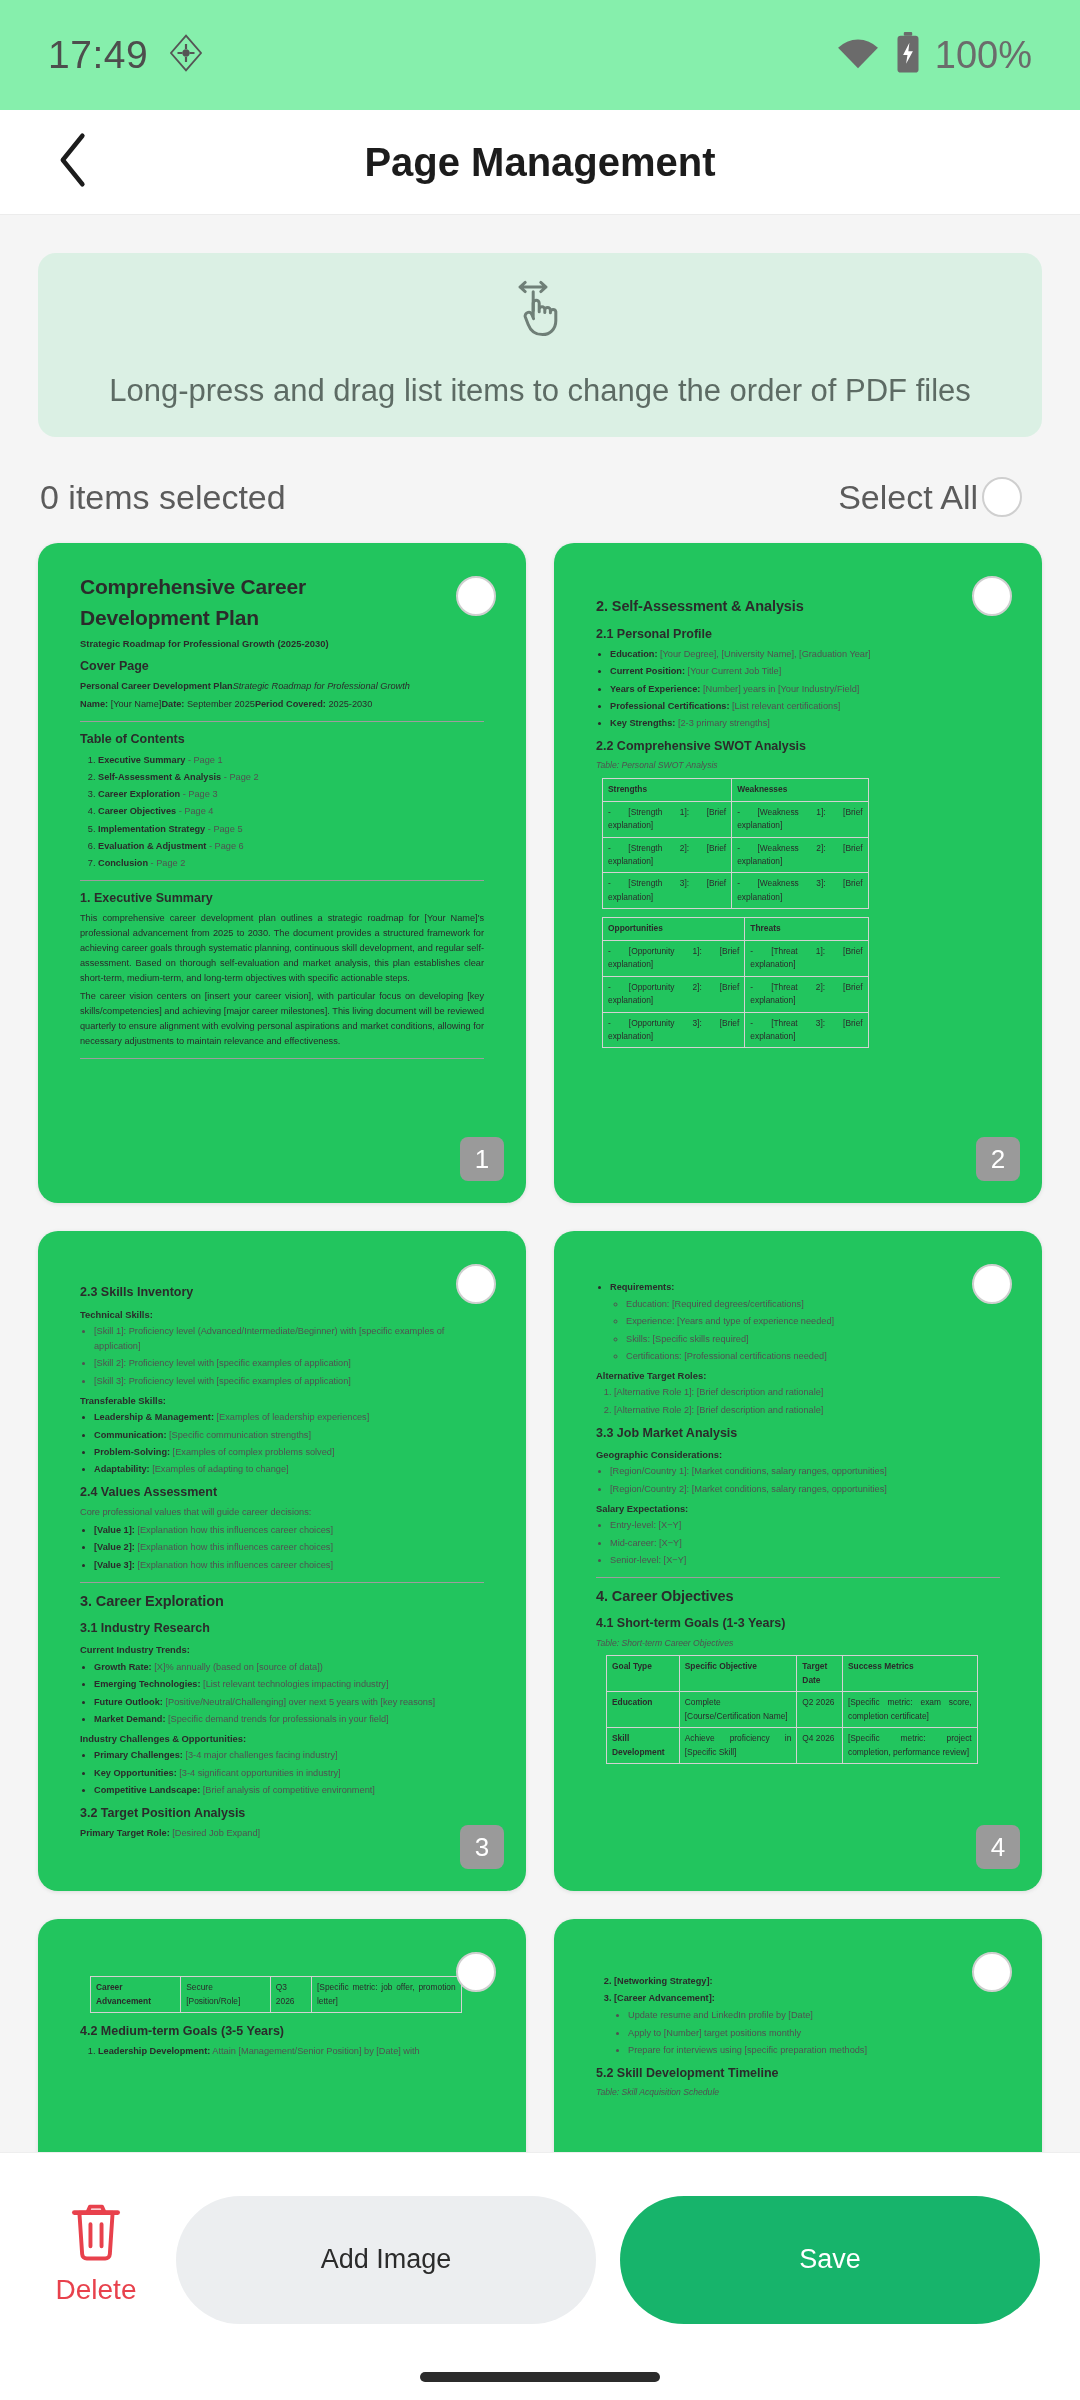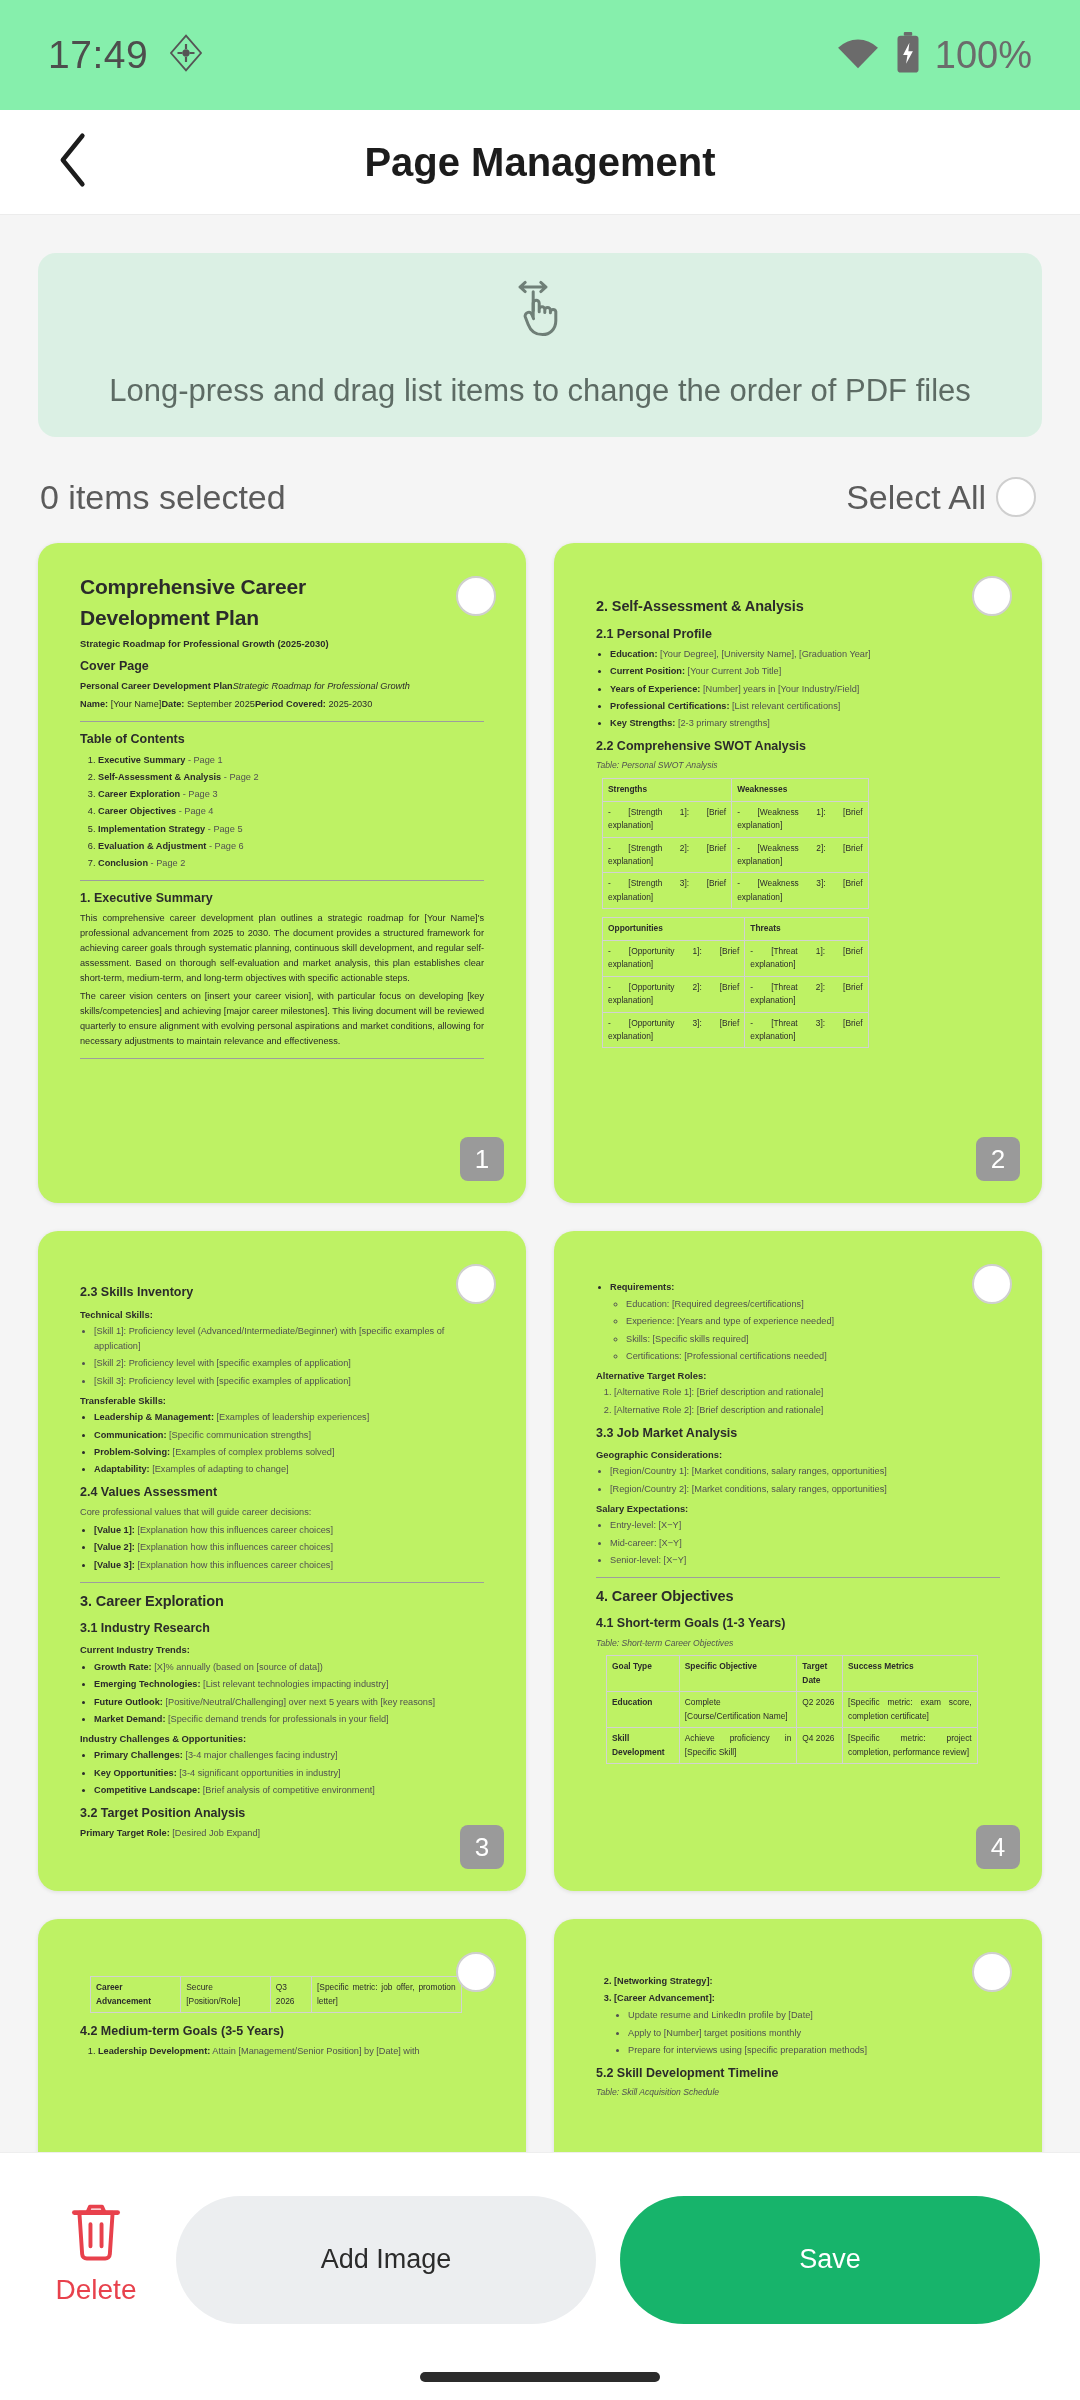--- a/index.html
+++ b/index.html
@@ -48,38 +48,38 @@
     min-height:118px;
     flex-direction:column;
   }
   .hint-text {
     font-size:31px; color:#5d6b64; line-height:1.3; flex:1;
   }
 
   
   .selbar {
     display:flex; align-items:center; justify-content:space-between;
-    padding:40px 44px 26px 40px;
+    padding:40px 58px 26px 40px;
   }
   .sel-count { font-size:34px; color:#5b5b5b; }
-  .sel-all-wrap { display:flex; align-items:center; gap:10px; }
+  .sel-all-wrap { display:flex; align-items:center; gap:4px; }
   .sel-all-label { font-size:34px; color:#5b5b5b; }
   .radio {
     width:40px; height:40px; border-radius:50%;
     border:2px solid #cfcfcf; background:#ffffff;
     flex:none;
   }
 
   
   .grid {
     padding:0 38px; display:grid;
     grid-template-columns:1fr 1fr; gap:28px;
   }
   .card {
-    background:#bef264; border-radius:20px;
+    background:#22c55e; border-radius:20px;
     height:660px; position:relative; overflow:hidden;
     box-shadow:0 1px 4px rgba(0,0,0,.10);
   }
   .card-radio { position:absolute; top:33px; right:30px; z-index:5; }
   .card-badge {
     position:absolute; right:22px; bottom:22px; z-index:5;
     background:#9a9a9a; color:#ffffff; border-radius:8px;
     min-width:44px; height:44px; padding:0 10px;
     font-size:26px; display:flex; align-items:center; justify-content:center;
   }

